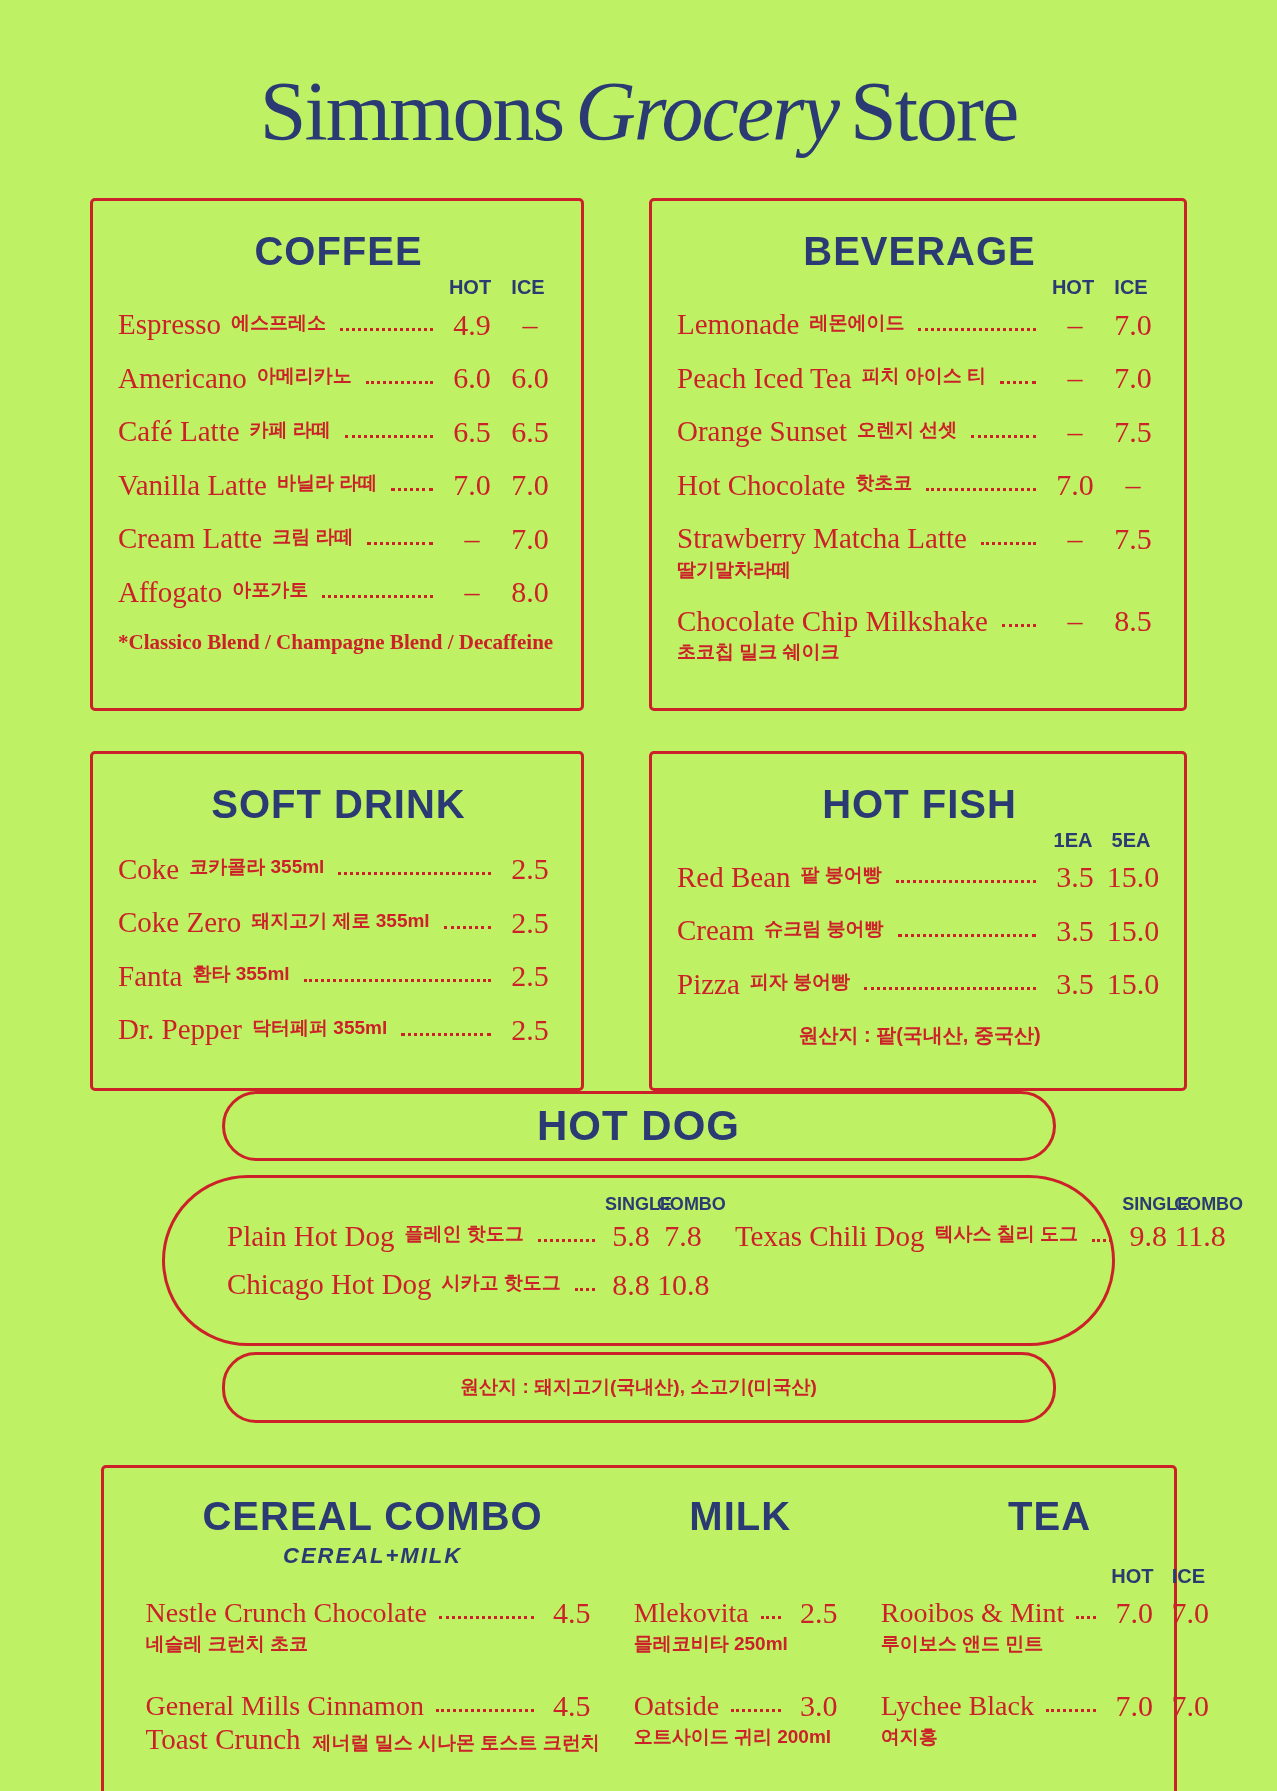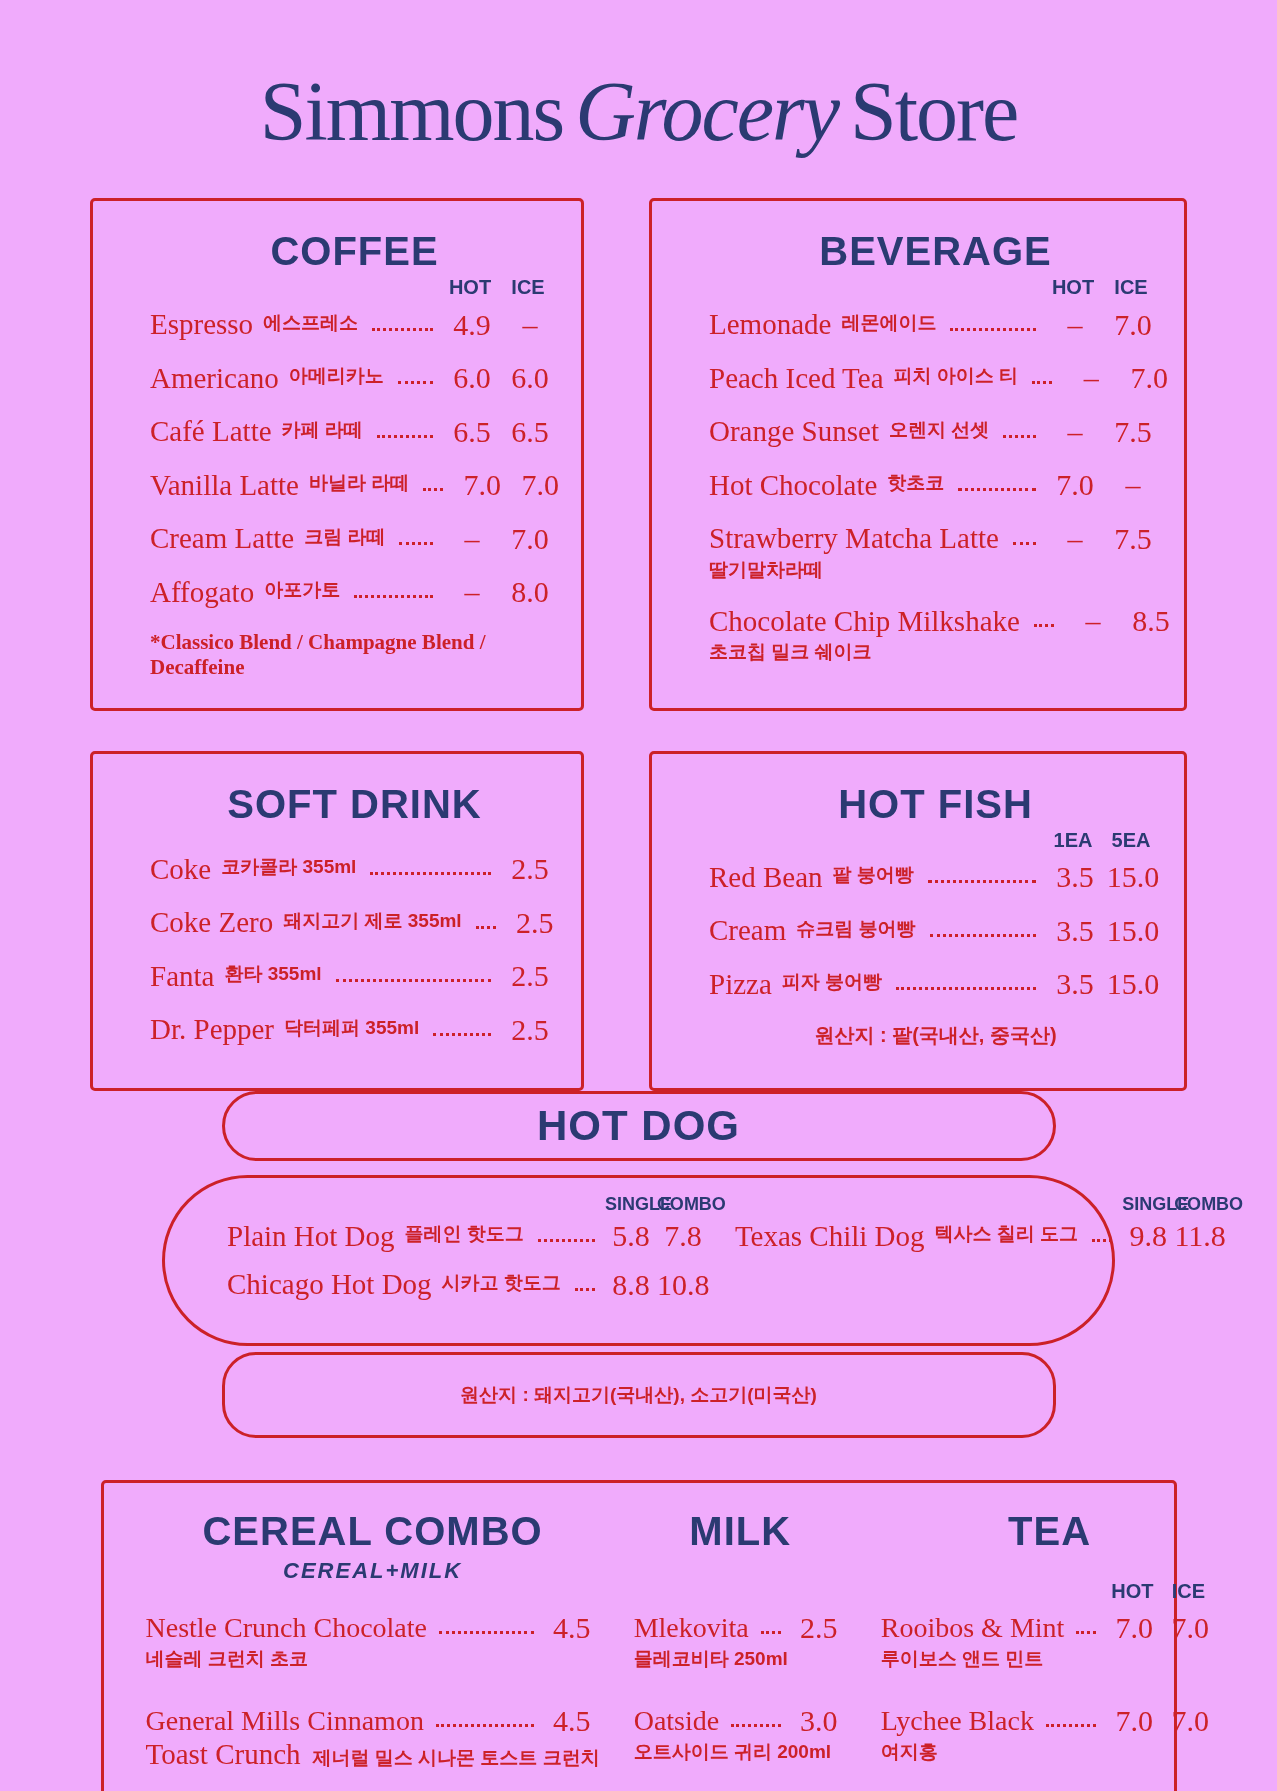--- a/index.html
+++ b/index.html
@@ -1,19 +1,19 @@
 <!DOCTYPE html>
 <html><head>
 <meta charset="utf-8">
 <style>
   html,body{margin:0;padding:0;background:#faf4e4;}
   .page{
     position:relative;
     width:1277px;height:1791px;
-    background:#f0abfc;
+    background:#bef264;
     overflow:hidden;
     font-family:"Liberation Serif", serif;
     color:#cc2128;
   }
   
   .title{
     padding-top:66px;
     text-align:center;
     color:#2b3a72;
     font-size:84px;
@@ -23,21 +23,21 @@
   .title .t{margin:0 6px;}
   .title .italic{font-style:italic;}
   
   .grid-row{display:flex;justify-content:space-between;padding:0 90px;}
   .row1{margin-top:40px;}
   .row2{margin-top:40px;}
   .box{
     border:3px solid #cc2128;
     border-radius:5px;
     box-sizing:border-box;
-    padding:28px 22px 20px 57px;
+    padding:28px 22px 20px 25px;
   }
   .box.coffee,.box.softdrink{width:494px;}
   .box.beverage,.box.hotfish{width:538px;}
   .row1 .box{min-height:434px;}
   .row2 .box{min-height:290px;}
   .section-head{position:relative;height:66px;}
   .section-head.no-cols{height:58px;}
   .section-heading{
     margin:0;text-align:center;
     font-family:"Liberation Sans", sans-serif;
@@ -92,21 +92,21 @@
   }
   .hd-col{position:relative;}
   .hd-col.hd-left{flex:1.12;}
   .hd-col.hd-right{flex:1;}
   .hd-col .col-labels{position:static;justify-content:flex-end;margin-bottom:6px;}
   .hd-col .col-label{width:52px;font-size:18px;}
   .hd-col ul.items{margin-top:4px;}
   .hd-col li.menu-item{margin-bottom:18px;}
   .hd-col .price{width:52px;}
   .pill-note{
-    width:834px;height:86px;border-radius:34px;margin-top:6px;
+    width:834px;height:71px;border-radius:34px;margin-top:6px;
     display:flex;align-items:center;justify-content:center;
   }
   .pill-note .origin-note{margin:0;font-size:19px;}
   
   .box.bottom{
     width:1076px;min-height:344px;margin:42px auto 0;
     display:flex;gap:34px;padding:26px 38px 26px 42px;
   }
   .bcol{box-sizing:border-box;}
   .bcol.cereal{flex:1.25;}

